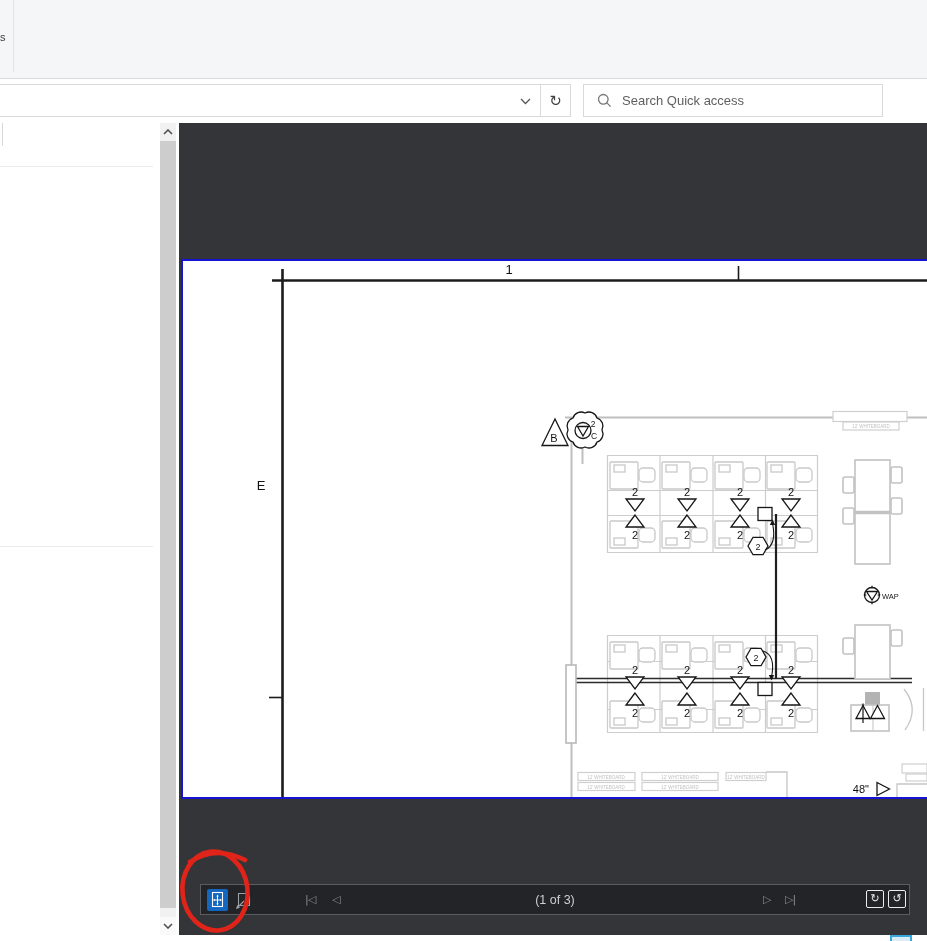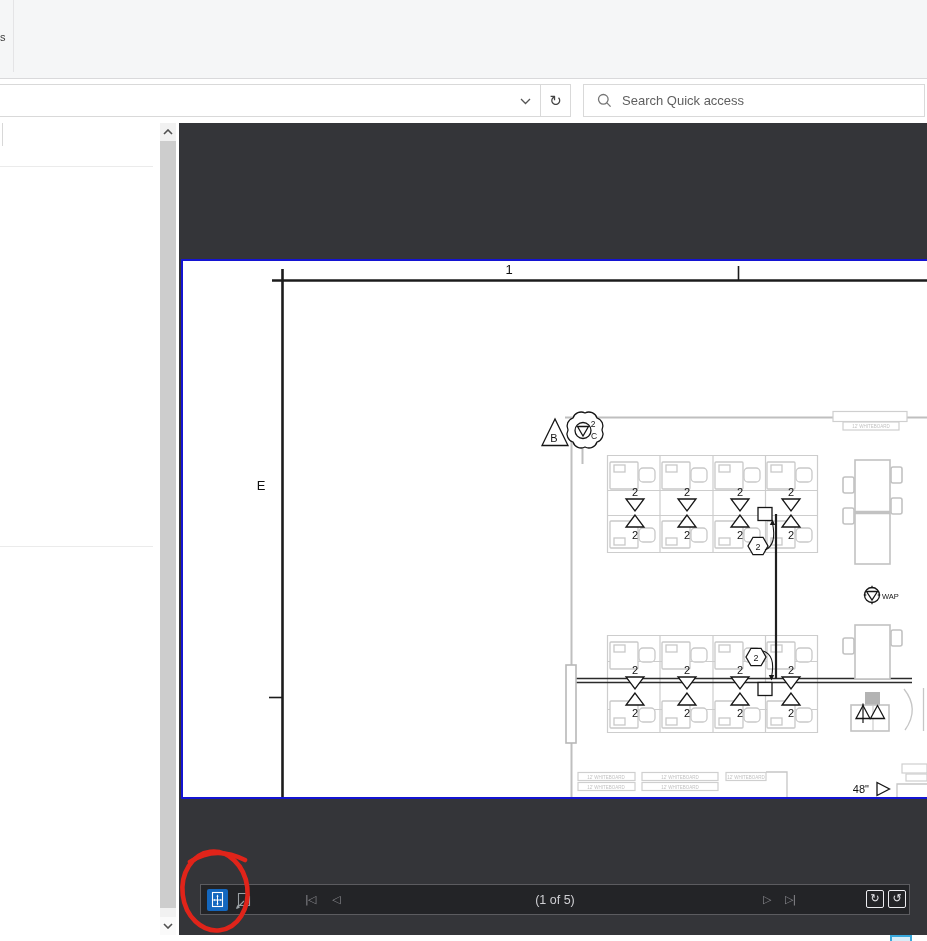--- a/index.html
+++ b/index.html
@@ -10,21 +10,21 @@
   
   .ribbon { left: 0; top: 0; width: 927px; height: 79px; background: #f5f6f7; border-bottom: 1px solid #d9d9db; }
   .ribbon-divider { left: 13px; top: 0; width: 1px; height: 72px; background: #e4e4e6; }
   .ribbon-cut { left: 0; top: 31px; font-size: 11px; color: #3b3b3b; }
 
   
   .addr-bar { left: -2px; top: 84px; width: 543px; height: 33px; background: #fff; border: 1px solid #d9d9d9; }
   .addr-input { position: absolute; left: 0; top: 0; width: 505px; height: 31px; border: none; outline: none; padding-left: 8px; font: 13px "Liberation Sans", sans-serif; color: #333; background: transparent; }
   .addr-drop { position: absolute; right: 0; top: 0; width: 30px; height: 31px; background: transparent; border: none; cursor: pointer; }
   .refresh-btn { left: 540px; top: 84px; width: 31px; height: 33px; background: #fff; border: 1px solid #d9d9d9; color: #444; font-size: 15px; text-align: center; line-height: 30px; cursor: pointer; font-family: "DejaVu Sans", sans-serif; padding: 0; }
-  .search-box { left: 583px; top: 84px; width: 342px; height: 33px; background: #fff; border: 1px solid #d9d9d9; }
+  .search-box { left: 583px; top: 84px; width: 300px; height: 33px; background: #fff; border: 1px solid #d9d9d9; }
   .search-input { position: absolute; left: 38px; top: 0; width: 296px; height: 31px; border: none; outline: none; font: 13px "Liberation Sans", sans-serif; color: #333; background: transparent; }
   .search-input::placeholder { color: #5f5f5f; opacity: 1; }
   .search-glyph { position: absolute; left: 13px; top: 8px; }
 
   
   .sidebar { left: 0; top: 117px; width: 159px; height: 824px; background: #fff; }
   .side-line { height: 1px; background: #ebebeb; }
   .side-vline { left: 2px; top: 123px; width: 1px; height: 23px; background: #d8d8d8; }
 
   
@@ -319,21 +319,21 @@
       <button class="tb-btn btn-fit-width">
         <svg width="22" height="22" viewBox="0 0 22 22">
           <path d="M 6.5 4.5 H 14.5 L 17.5 7.5 V 16.5 H 6.5 Z" fill="none" stroke="#9aa0a4" stroke-width="1.1"></path>
           <path d="M 14.5 4.5 V 7.5 H 17.5" fill="none" stroke="#9aa0a4" stroke-width="1.1"></path>
           <line x1="12" y1="12" x2="5" y2="19" stroke="#9aa0a4" stroke-width="1.1"></line>
           <polygon points="4,20 8,18.7 5.3,16" fill="#9aa0a4"></polygon>
         </svg>
       </button>
       <span class="tb-nav nav-first">|◁</span>
       <span class="tb-nav nav-prev">◁</span>
-      <div class="page-ind">(1 of 5)</div>
+      <div class="page-ind">(1 of 3)</div>
       <span class="tb-nav nav-next">▷</span>
       <span class="tb-nav nav-last">▷|</span>
       <button class="rot-btn rot-cw">↻</button>
       <button class="rot-btn rot-ccw">↺</button>
     </div>
   </div>
 
   <svg class="abs red-circle" width="100" height="98" viewBox="0 0 100 98">
     <ellipse cx="43" cy="48" rx="32.5" ry="39.5" transform="rotate(-7 43 48)" fill="none" stroke="#e0241a" stroke-width="4.6" stroke-linecap="round"></ellipse>
     <path d="M 18 19 Q 43 2 73 17" fill="none" stroke="#e0241a" stroke-width="4.6" stroke-linecap="round"></path>

